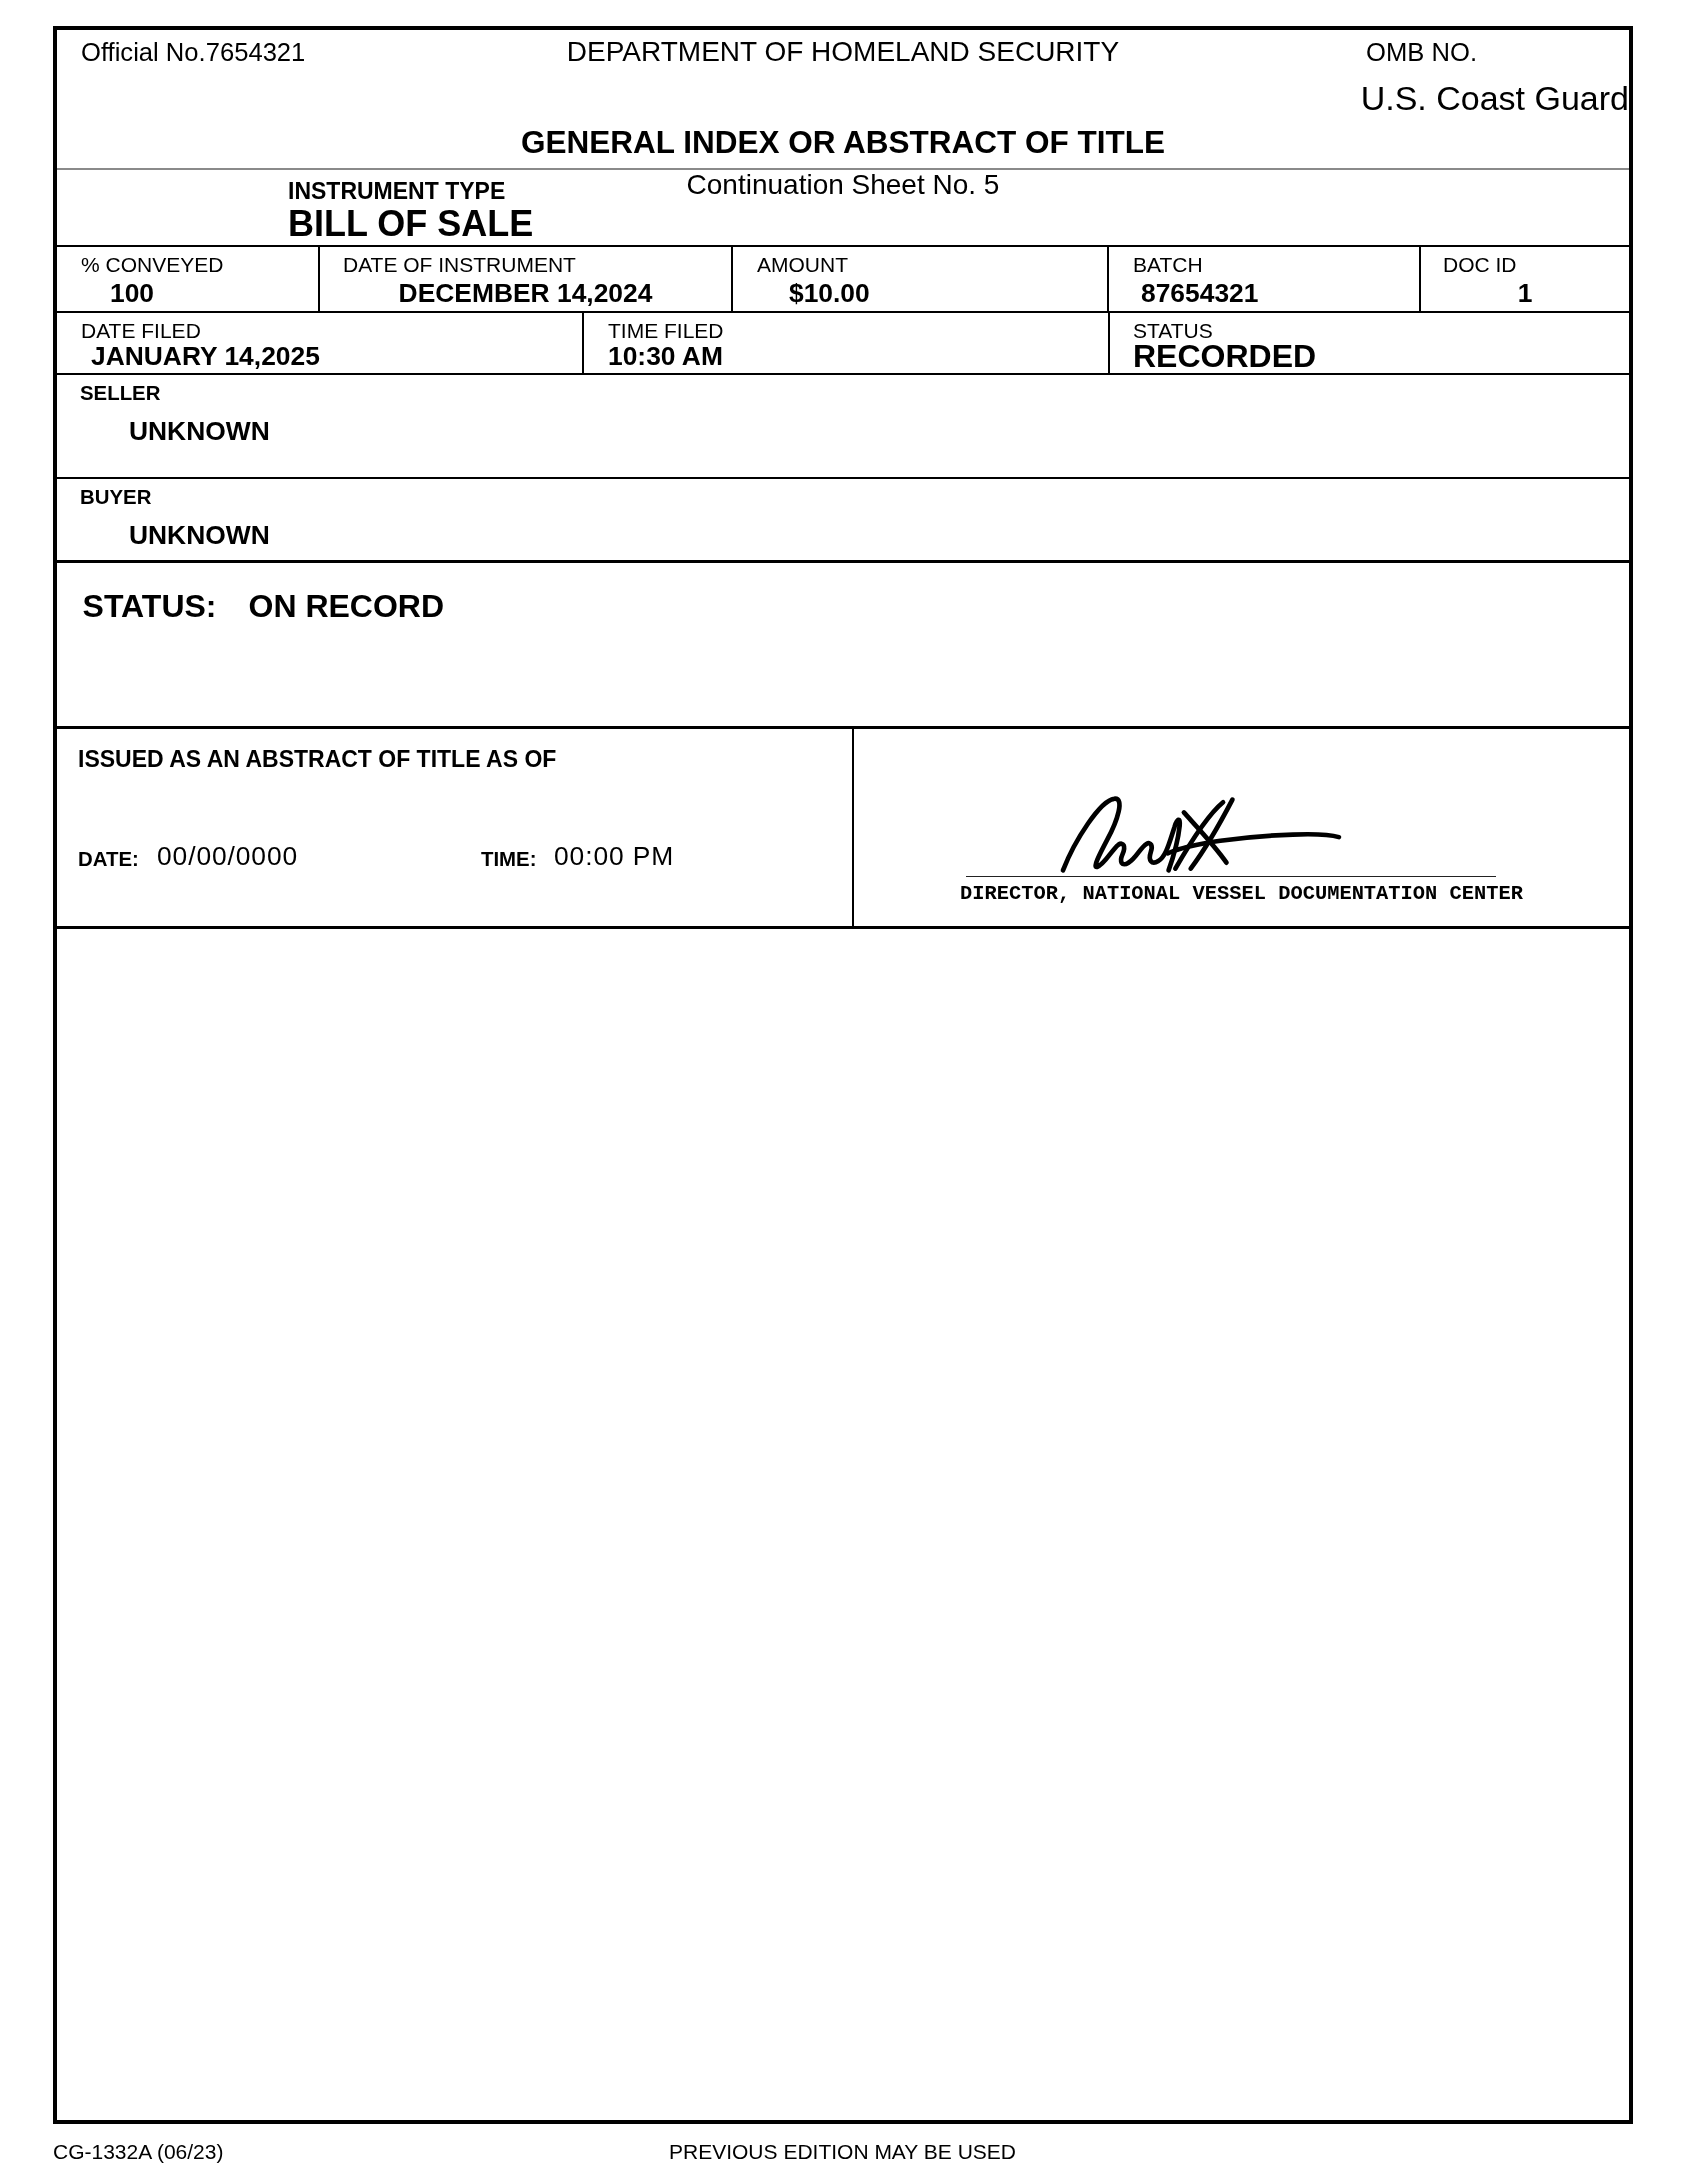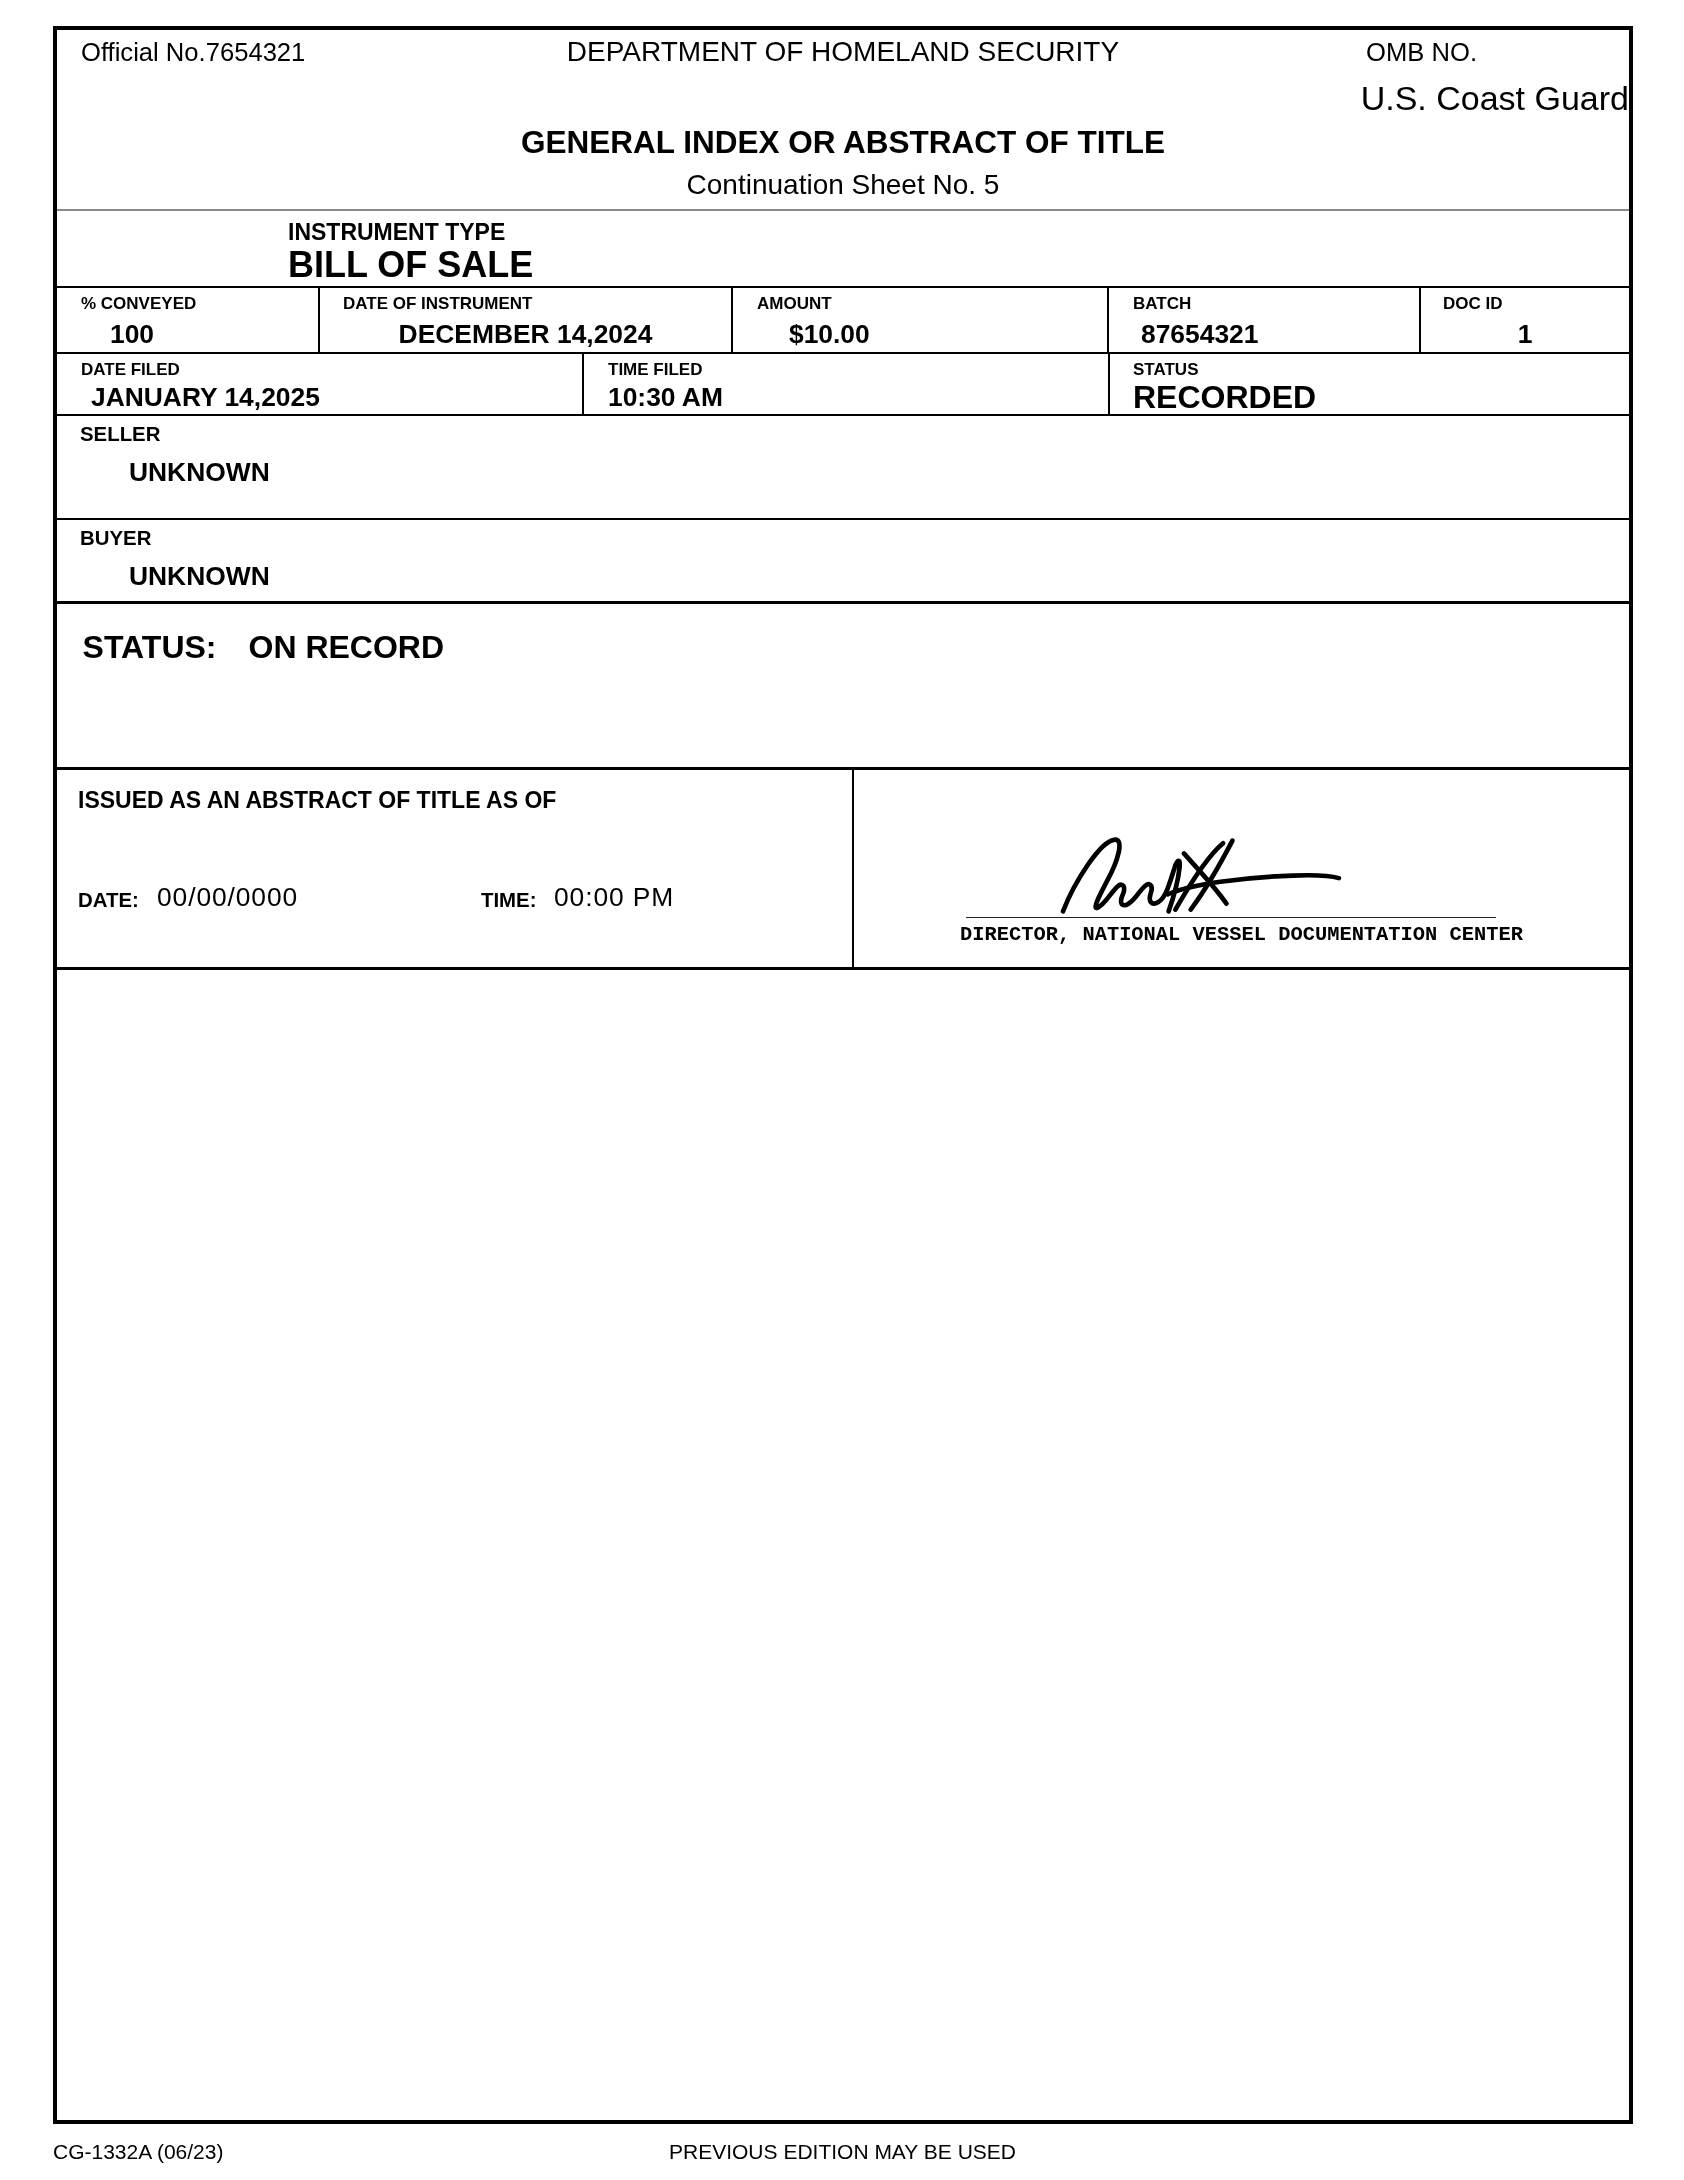--- a/index.html
+++ b/index.html
@@ -10,36 +10,36 @@
   .form-box{
     position:absolute;left:53px;top:25.6px;width:1580px;height:2098px;
     border:4.3px solid #000;box-sizing:border-box;
     display:flex;flex-direction:column;
   }
   .sec{position:relative;box-sizing:border-box;flex:0 0 auto;}
   .bt3{border-top:2.6px solid #000;}
   .bt4{border-top:3.4px solid #000;}
   .btgray{border-top:2.6px solid #8a8a8a;}
   
-  .sec-header{height:179px;}
+  .sec-header{height:138px;}
   .official{position:absolute;left:24px;top:8.5px;font-size:25.6px;}
   .dept{position:absolute;left:0;right:0;top:6.8px;text-align:center;font-size:28px;}
   .omb{position:absolute;right:152px;top:8.5px;font-size:25.6px;}
   .coast{position:absolute;left:0;right:0;top:49px;text-align:right;font-size:34px;}
   .gtitle{position:absolute;left:0;right:0;top:94px;text-align:center;font-size:31.5px;font-weight:bold;}
   .cont{position:absolute;left:0;right:0;top:139px;text-align:center;font-size:28px;}
   
   .sec-instrument{height:77px;}
   .inst-label{position:absolute;left:231px;top:8.5px;font-size:23px;font-weight:bold;}
   .inst-value{position:absolute;left:231px;top:33px;font-size:36px;font-weight:bold;}
   
   .cells{display:flex;flex-direction:row;height:100%;}
   .cell{position:relative;box-sizing:border-box;height:100%;}
   .cell + .cell{border-left:2.6px solid #000;}
-  .flbl{position:absolute;top:6px;font-size:17px;font-weight:bold;white-space:nowrap;}
+  .flbl{position:absolute;top:6px;font-size:21px;font-weight:normal;white-space:nowrap;}
   .fval{position:absolute;font-size:26.4px;font-weight:bold;white-space:nowrap;}
   .sec-row1{height:66px;}
   .sec-row2{height:62px;}
   .sec-seller{height:104px;}
   .sec-buyer{height:83px;padding-left:44px;}
   .party-lbl{position:absolute;left:23px;top:7.7px;font-size:20.4px;font-weight:bold;}
   .party-val{position:absolute;left:72px;top:41px;font-size:26.4px;font-weight:bold;}
   
   .sec-status{height:166px;}
   .record-line{position:absolute;left:25.6px;top:25.6px;font-size:32px;font-weight:bold;}

